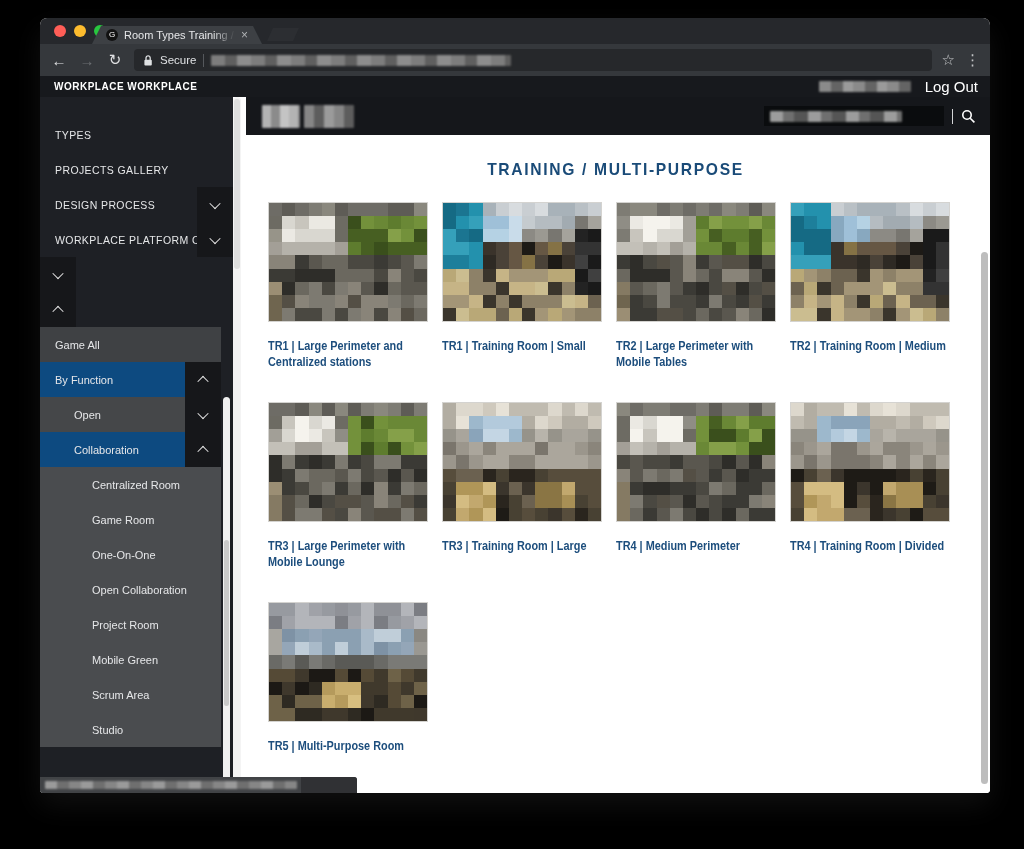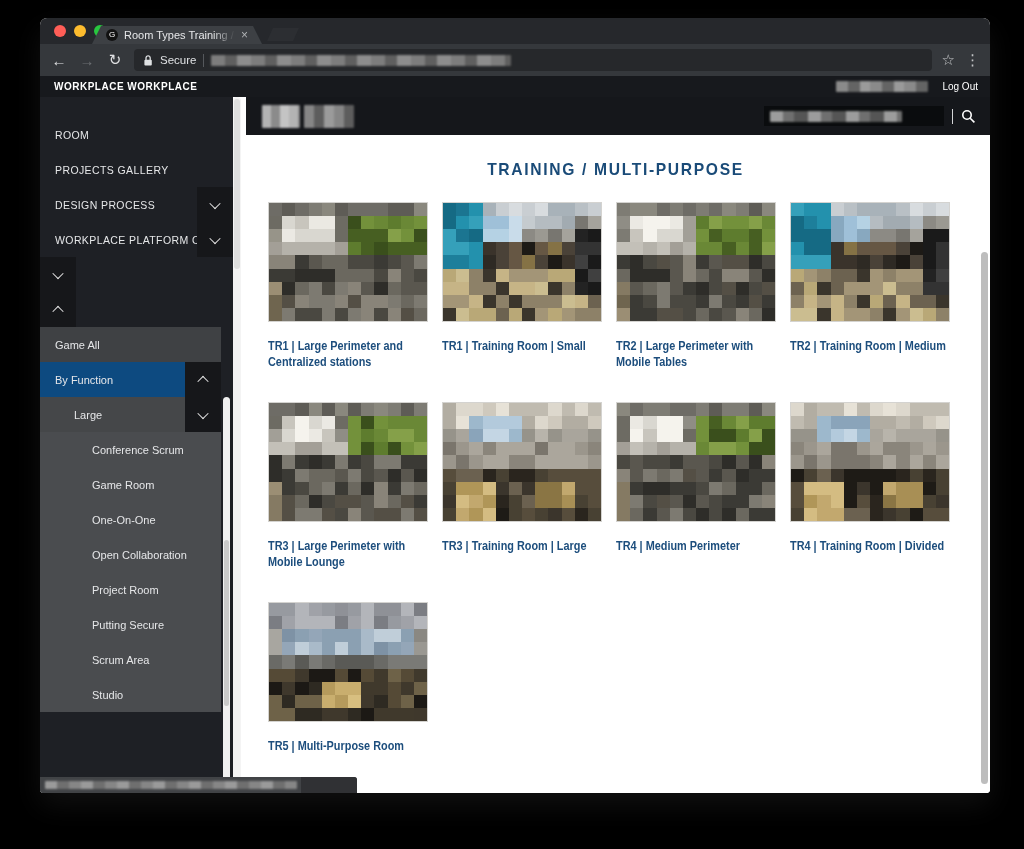--- a/index.html
+++ b/index.html
@@ -43,21 +43,21 @@
   .r-user{width:92px;height:11px;background:repeating-linear-gradient(90deg,#8a8a8a 0 12px,#646464 12px 24px,#9a9a9a 24px 34px);}
   .r-logo1{width:38px;height:23px;background:repeating-linear-gradient(90deg,#b3b3b3 0 9px,#8b8b8b 9px 18px,#c4c4c4 18px 27px);}
   .r-logo2{width:50px;height:23px;background:repeating-linear-gradient(90deg,#868686 0 10px,#5d5d5d 10px 20px,#9b9b9b 20px 30px);}
   .r-search{width:132px;height:11px;background:repeating-linear-gradient(90deg,#9c9c9c 0 13px,#6f6f6f 13px 24px,#555 24px 38px);}
   .r-status{width:252px;height:8px;background:repeating-linear-gradient(90deg,#9a9a9a 0 12px,#6f6f6f 12px 24px,#868686 24px 36px);}
 
   
   .appbar{height:21px;background:#17191d;display:flex;align-items:center;color:#fff;}
   .app-title{font-size:10px;font-weight:bold;letter-spacing:.5px;padding-left:14px;flex:1;}
   .appbar-right{display:flex;align-items:center;gap:14px;padding-right:12px;}
-  .logout{font-size:10px;color:#fff;}
+  .logout{font-size:15px;color:#fff;}
 
   
   .page-body{display:flex;height:696px;position:relative;background:#fff;}
 
   
   .sidebar{width:193px;background:#1e2025;position:relative;flex:0 0 auto;padding-top:20px;
            box-sizing:border-box;overflow:hidden;}
   .nav-row{display:flex;align-items:stretch;height:35px;cursor:pointer;}
   .nav-fill{flex:1;display:flex;align-items:center;overflow:hidden;}
   .nav-label{color:#e6e7e9;white-space:nowrap;}
@@ -152,21 +152,21 @@
       <span class="logout">Log Out</span>
     </div>
   </div>
 
   <div class="page-body">
 
     <nav class="sidebar">
       <div id="sidebar-nav">
           <div class="nav-row lvl1">
             <div class="nav-fill">
-              <span class="nav-label">ROOM</span>
+              <span class="nav-label">TYPES</span>
             </div>
           </div>
           <div class="nav-row lvl1">
             <div class="nav-fill">
               <span class="nav-label">PROJECTS GALLERY</span>
             </div>
           </div>
           <div class="nav-row lvl1">
             <div class="nav-fill">
               <span class="nav-label">DESIGN PROCESS</span>
@@ -201,29 +201,37 @@
           <div class="nav-row lvl2 bg-blue">
             <div class="nav-fill">
               <span class="nav-label">By Function</span>
             </div>
             <span class="chev-cell">
               <i class="chev up"></i>
             </span>
           </div>
           <div class="nav-row lvl3 bg-gray2">
             <div class="nav-fill">
-              <span class="nav-label">Large</span>
+              <span class="nav-label">Open</span>
             </div>
             <span class="chev-cell">
               <i class="chev down"></i>
             </span>
           </div>
+          <div class="nav-row lvl3 bg-blue">
+            <div class="nav-fill">
+              <span class="nav-label">Collaboration</span>
+            </div>
+            <span class="chev-cell">
+              <i class="chev up"></i>
+            </span>
+          </div>
           <div class="nav-row lvl4 bg-gray3">
             <div class="nav-fill">
-              <span class="nav-label">Conference Scrum</span>
+              <span class="nav-label">Centralized Room</span>
             </div>
           </div>
           <div class="nav-row lvl4 bg-gray3">
             <div class="nav-fill">
               <span class="nav-label">Game Room</span>
             </div>
           </div>
           <div class="nav-row lvl4 bg-gray3">
             <div class="nav-fill">
               <span class="nav-label">One-On-One</span>
@@ -234,21 +242,21 @@
               <span class="nav-label">Open Collaboration</span>
             </div>
           </div>
           <div class="nav-row lvl4 bg-gray3">
             <div class="nav-fill">
               <span class="nav-label">Project Room</span>
             </div>
           </div>
           <div class="nav-row lvl4 bg-gray3">
             <div class="nav-fill">
-              <span class="nav-label">Putting Secure</span>
+              <span class="nav-label">Mobile Green</span>
             </div>
           </div>
           <div class="nav-row lvl4 bg-gray3">
             <div class="nav-fill">
               <span class="nav-label">Scrum Area</span>
             </div>
           </div>
           <div class="nav-row lvl4 bg-gray3">
             <div class="nav-fill">
               <span class="nav-label">Studio</span>

